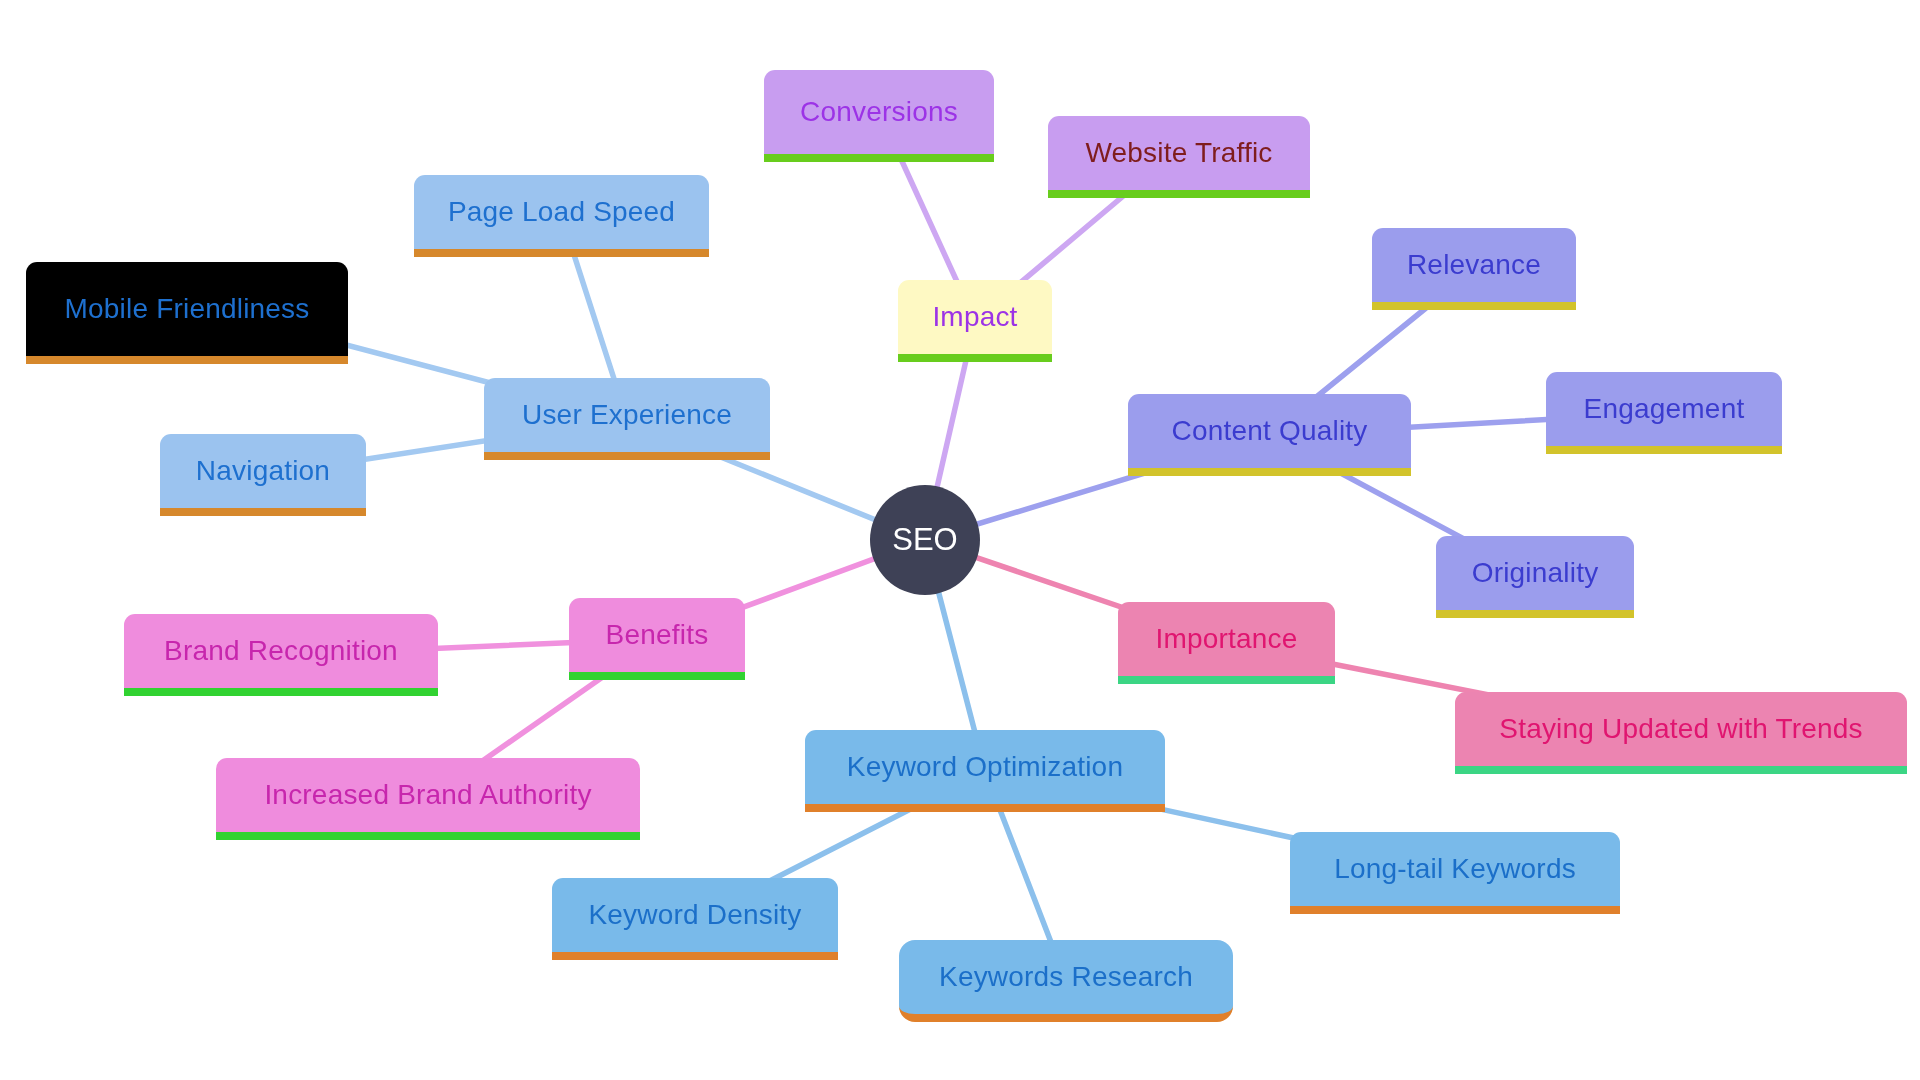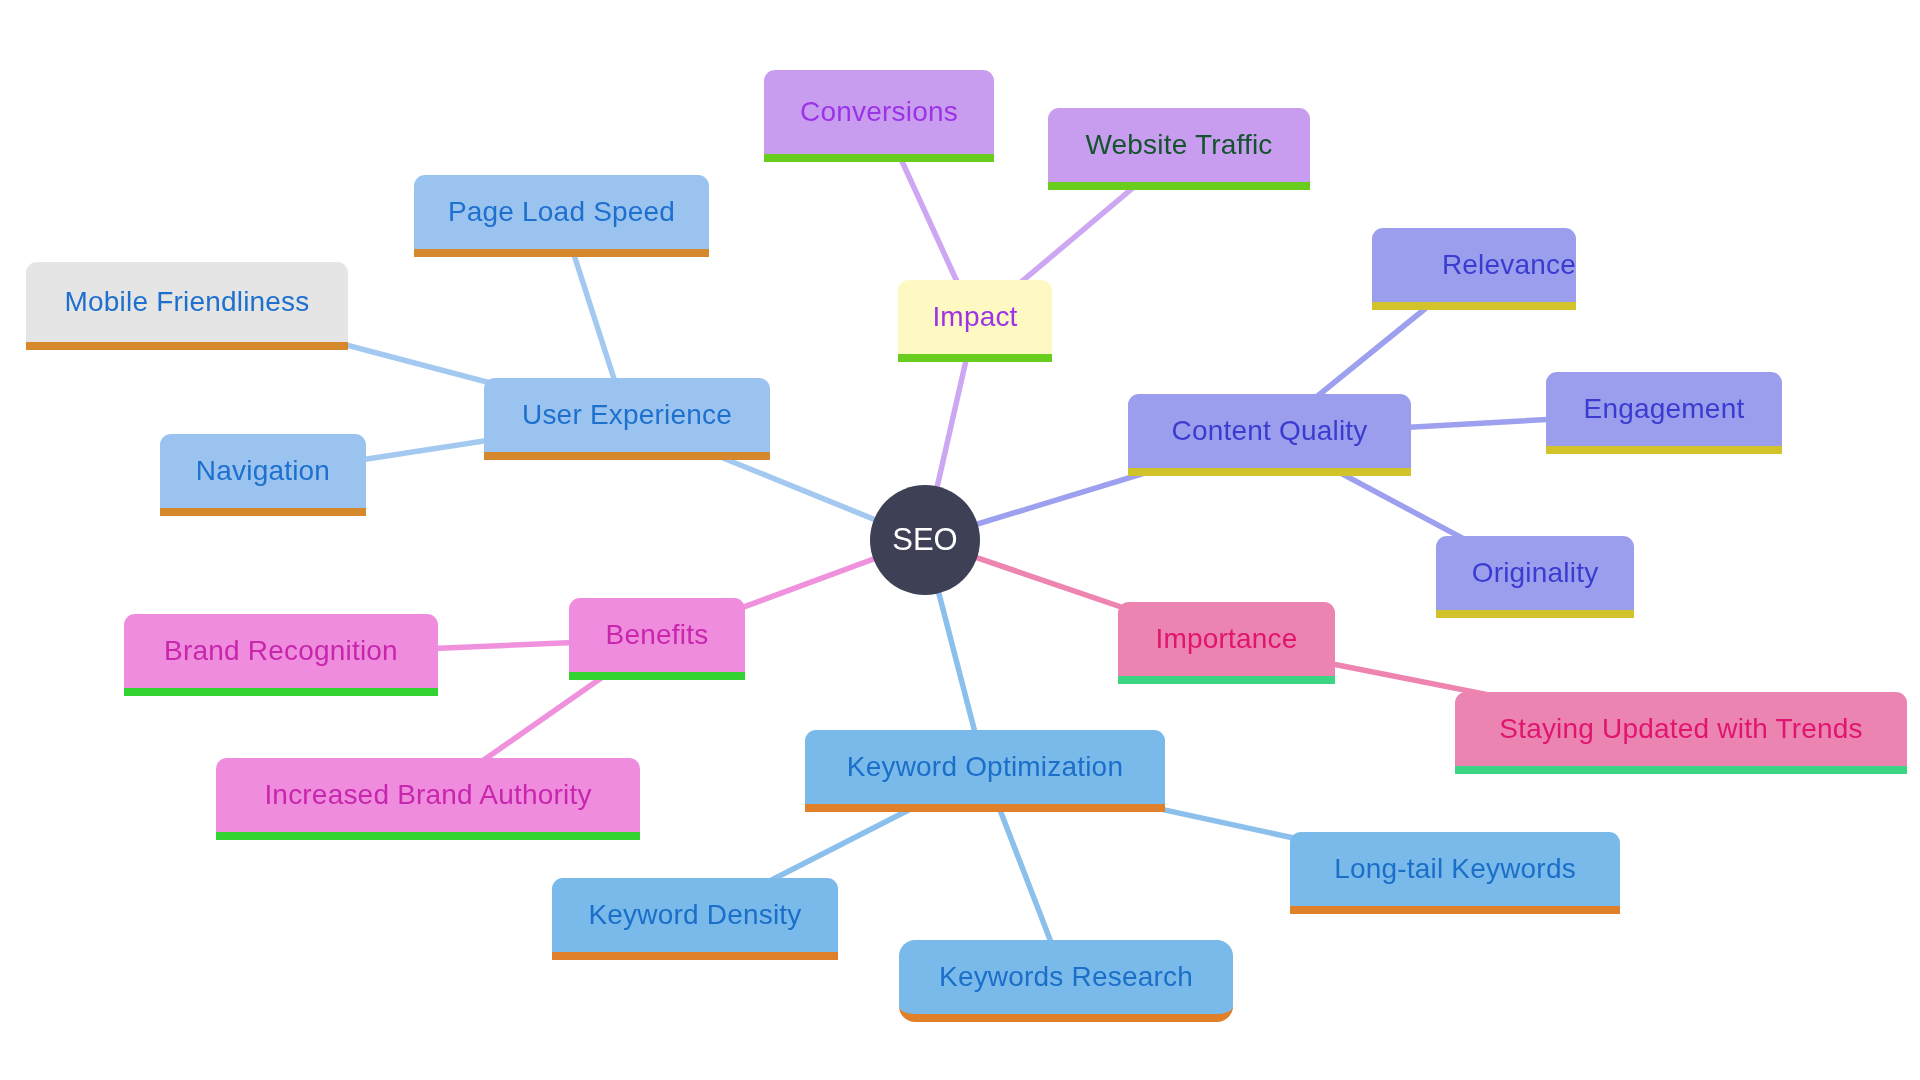--- a/index.html
+++ b/index.html
@@ -74,48 +74,48 @@
       <line x1="985" y1="771" x2="1066" y2="981" stroke="#8cc0ec" stroke-width="5.5" stroke-linecap="round"></line>
       <line x1="985" y1="771" x2="1455" y2="873" stroke="#8cc0ec" stroke-width="5.5" stroke-linecap="round"></line>
     </svg>
   <div id="node-layer">
       <div class="node" style="left: 898px; top: 280px; width: 154px; height: 82px; background: #fef9c3; border-bottom: 8px solid rgb(104, 205, 29); color: rgb(156, 51, 230);">
         <span>Impact</span>
       </div>
       <div class="node" style="left: 764px; top: 70px; width: 230px; height: 92px; background: rgb(200, 157, 240); border-bottom: 8px solid rgb(104, 205, 29); color: rgb(156, 51, 230);">
         <span>Conversions</span>
       </div>
-      <div class="node" style="left: 1048px; top: 108px; width: 262px; height: 82px; background: rgb(200, 157, 240); border-bottom: 8px solid rgb(104, 205, 29); color: #14532d;">
+      <div class="node" style="left: 1048px; top: 116px; width: 262px; height: 82px; background: rgb(200, 157, 240); border-bottom: 8px solid rgb(104, 205, 29); color: #7f1d1d;">
         <span>Website Traffic</span>
       </div>
       <div class="node" style="left: 1128px; top: 394px; width: 283px; height: 82px; background: rgb(155, 157, 237); border-bottom: 8px solid rgb(210, 195, 43); color: rgb(59, 60, 207);">
         <span>Content Quality</span>
       </div>
-      <div class="node" style="left: 1372px; top: 228px; width: 204px; height: 82px; background: rgb(155, 157, 237); border-bottom: 8px solid rgb(210, 195, 43); color: rgb(59, 60, 207); justify-content: flex-end;">
+      <div class="node" style="left: 1372px; top: 228px; width: 204px; height: 82px; background: rgb(155, 157, 237); border-bottom: 8px solid rgb(210, 195, 43); color: rgb(59, 60, 207);">
         <span>Relevance</span>
       </div>
       <div class="node" style="left: 1546px; top: 372px; width: 236px; height: 82px; background: rgb(155, 157, 237); border-bottom: 8px solid rgb(210, 195, 43); color: rgb(59, 60, 207); justify-content: center;">
         <span>Engagement</span>
       </div>
       <div class="node" style="left: 1436px; top: 536px; width: 198px; height: 82px; background: rgb(155, 157, 237); border-bottom: 8px solid rgb(210, 195, 43); color: rgb(59, 60, 207);">
         <span>Originality</span>
       </div>
       <div class="node" style="left: 1118px; top: 602px; width: 217px; height: 82px; background: rgb(236, 132, 177); border-bottom: 8px solid rgb(59, 213, 132); color: rgb(224, 21, 112);">
         <span>Importance</span>
       </div>
       <div class="node" style="left: 1455px; top: 692px; width: 452px; height: 82px; background: rgb(236, 132, 177); border-bottom: 8px solid rgb(59, 213, 132); color: rgb(224, 21, 112);">
         <span>Staying Updated with Trends</span>
       </div>
       <div class="node" style="left: 484px; top: 378px; width: 286px; height: 82px; background: rgb(155, 195, 239); border-bottom: 8px solid rgb(214, 136, 44); color: rgb(30, 112, 207);">
         <span>User Experience</span>
       </div>
       <div class="node" style="left: 414px; top: 175px; width: 295px; height: 82px; background: rgb(155, 195, 239); border-bottom: 8px solid rgb(214, 136, 44); color: rgb(30, 112, 207);">
         <span>Page Load Speed</span>
       </div>
-      <div class="node" style="left: 26px; top: 262px; width: 322px; height: 88px; background: #e5e5e5; border-bottom: 8px solid rgb(214, 136, 44); color: rgb(30, 112, 207);">
+      <div class="node" style="left: 26px; top: 262px; width: 322px; height: 102px; background: #000000; border-bottom: 8px solid rgb(214, 136, 44); color: rgb(30, 112, 207);">
         <span>Mobile Friendliness</span>
       </div>
       <div class="node" style="left: 160px; top: 434px; width: 206px; height: 82px; background: rgb(155, 195, 239); border-bottom: 8px solid rgb(214, 136, 44); color: rgb(30, 112, 207);">
         <span>Navigation</span>
       </div>
       <div class="node" style="left: 569px; top: 598px; width: 176px; height: 82px; background: rgb(239, 140, 221); border-bottom: 8px solid rgb(49, 210, 49); color: rgb(199, 38, 173);">
         <span>Benefits</span>
       </div>
       <div class="node" style="left: 124px; top: 614px; width: 314px; height: 82px; background: rgb(239, 140, 221); border-bottom: 8px solid rgb(49, 210, 49); color: rgb(199, 38, 173);">
         <span>Brand Recognition</span>

